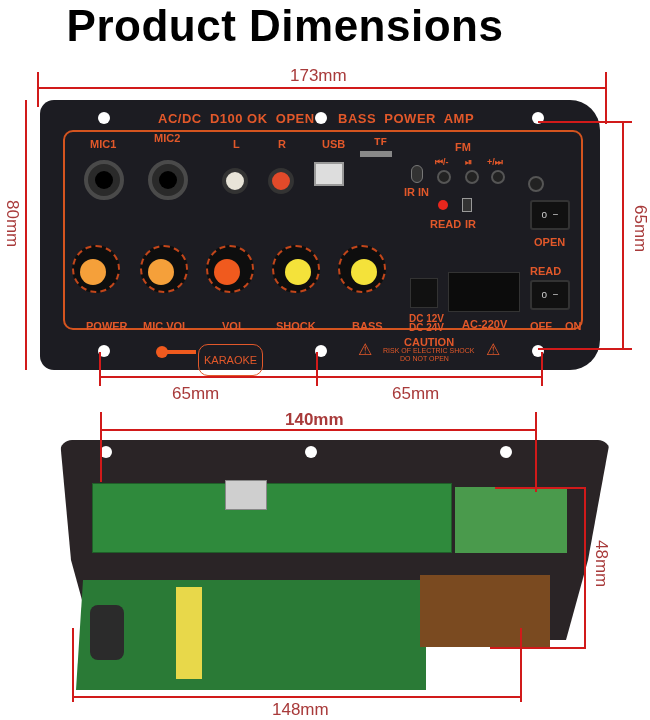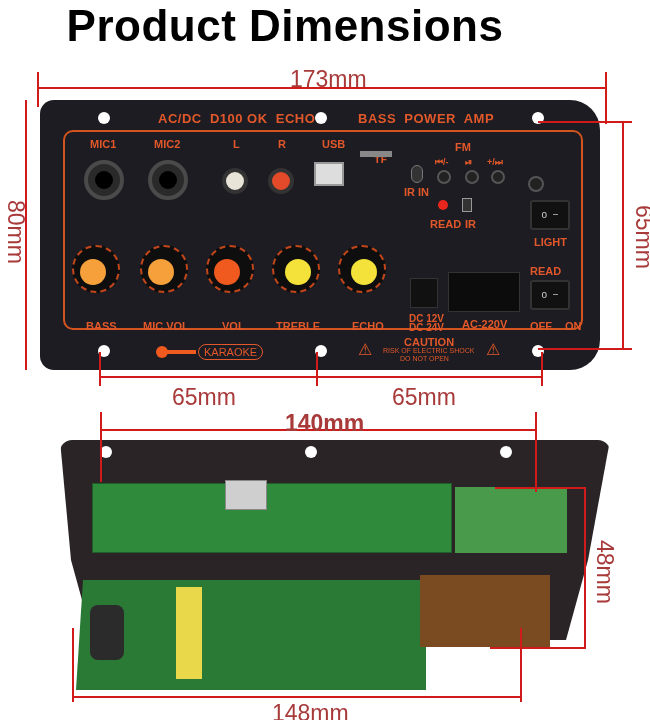--- a/index.html
+++ b/index.html
@@ -1,20 +1,20 @@
 <!DOCTYPE html>
 <html><head>
 <meta charset="utf-8">
 <style>
   * { box-sizing: border-box; margin: 0; padding: 0; }
   body { width: 650px; height: 720px; background: #ffffff; position: relative; overflow: hidden; font-family: "Liberation Sans", sans-serif; }
   .abs { position: absolute; }
   .title { left: 0; top: 0; width: 570px; text-align: center; font-size: 44px; font-weight: bold; color: #000; letter-spacing: 0.5px; line-height: 52px; }
   .dimline { background: #d11a1a; position: absolute; }
-  .dimtext { position: absolute; color: #a83a3a; font-size: 23px; font-family: "Liberation Sans", sans-serif; }
+  .dimtext { position: absolute; color: #a83a3a; font-size: 17px; font-family: "Liberation Sans", sans-serif; }
   .vtext { writing-mode: vertical-rl; }
   .panel { left: 40px; top: 100px; width: 560px; height: 270px; background: #1c1c22; border-radius: 14px 30px 30px 14px; }
   .inner { left: 63px; top: 130px; width: 520px; height: 200px; border: 2px solid #d4541f; border-radius: 10px; }
   .olabel { position: absolute; color: #e2582a; font-weight: bold; font-size: 11px; white-space: nowrap; }
   .hdr { position: absolute; color: #e2582a; font-weight: bold; font-size: 13px; letter-spacing: 0.5px; }
   .hole { position: absolute; width: 12px; height: 12px; border-radius: 50%; background: #ffffff; }
   .jack { position: absolute; width: 40px; height: 40px; border-radius: 50%; background: #2a2a2a; border: 4px solid #4a4a4a; }
   .jack::after { content: ""; position: absolute; left: 7px; top: 7px; width: 18px; height: 18px; border-radius: 50%; background: #000; }
   .rca { position: absolute; width: 26px; height: 26px; border-radius: 50%; border: 4px solid #333; }
   .knob { position: absolute; width: 48px; height: 48px; border-radius: 50%; background: #0e0e0e; border: 2px dashed #c3461a; }
@@ -40,29 +40,29 @@
 <div class="abs panel"></div>
 <div class="abs inner"></div>
 
 <div class="hole" style="left:98px;top:112px;"></div>
 <div class="hole" style="left:315px;top:112px;"></div>
 <div class="hole" style="left:532px;top:112px;"></div>
 <div class="hole" style="left:98px;top:345px;"></div>
 <div class="hole" style="left:315px;top:345px;"></div>
 <div class="hole" style="left:532px;top:345px;"></div>
 
-<div class="hdr" style="left:158px;top:111px;white-space:pre;">AC/DC  D100 OK  ECHO</div>
-<div class="hdr" style="left:358px;top:111px;white-space:pre;">BASS  POWER  AMP</div>
+<div class="hdr" style="left:158px;top:111px;white-space:pre;">AC/DC  D100 OK  OPEN</div>
+<div class="hdr" style="left:338px;top:111px;white-space:pre;">BASS  POWER  AMP</div>
 
 <div class="olabel" style="left:90px;top:138px;">MIC1</div>
-<div class="olabel" style="left:154px;top:138px;">MIC2</div>
+<div class="olabel" style="left:154px;top:132px;">MIC2</div>
 <div class="olabel" style="left:233px;top:138px;">L</div>
 <div class="olabel" style="left:278px;top:138px;">R</div>
 <div class="olabel" style="left:322px;top:138px;">USB</div>
-<div class="olabel" style="left:374px;top:154px;font-family:Liberation Mono, monospace;">TF</div>
+<div class="olabel" style="left:374px;top:136px;font-family:Liberation Mono, monospace;">TF</div>
 <div class="olabel" style="left:455px;top:141px;">FM</div>
 
 <div class="jack" style="left:84px;top:160px;"></div>
 <div class="jack" style="left:148px;top:160px;"></div>
 <div class="rca" style="left:222px;top:168px;background:#e8e4d8;"></div>
 <div class="rca" style="left:268px;top:168px;background:#e24a2a;"></div>
 <div class="abs" style="left:314px;top:162px;width:30px;height:24px;background:#ddd;border:2px solid #999;"></div>
 <div class="abs" style="left:360px;top:151px;width:32px;height:6px;background:#888;"></div>
 
 <div class="olabel" style="left:435px;top:157px;font-size:9px;">⏮/-</div>
@@ -73,58 +73,58 @@
 <div class="smallbtn" style="left:491px;top:170px;"></div>
 <div class="abs" style="left:411px;top:165px;width:12px;height:18px;border-radius:6px;background:#333;border:1px solid #777;"></div>
 <div class="olabel" style="left:404px;top:186px;">IR IN</div>
 <div class="abs" style="left:438px;top:200px;width:10px;height:10px;border-radius:50%;background:#e8261d;"></div>
 <div class="abs" style="left:462px;top:198px;width:10px;height:14px;background:#333;border:1px solid #999;"></div>
 <div class="olabel" style="left:430px;top:218px;">READ</div>
 <div class="olabel" style="left:465px;top:218px;">IR</div>
 
 <div class="abs" style="left:528px;top:176px;width:16px;height:16px;border-radius:50%;background:#222;border:2px solid #555;"></div>
 <div class="switch" style="left:530px;top:200px;white-space:pre;">o  −</div>
-<div class="olabel" style="left:534px;top:236px;">LIGHT</div>
+<div class="olabel" style="left:534px;top:236px;">OPEN</div>
 
 <div class="knob" style="left:72px;top:245px;">
     <div class="cap" style="background:#f5a03a;"></div>
   </div>
 <div class="knob" style="left:140px;top:245px;">
     <div class="cap" style="background:#f5a03a;"></div>
   </div>
 <div class="knob" style="left:206px;top:245px;">
     <div class="cap" style="background:#f05a1e;"></div>
   </div>
 <div class="knob" style="left:272px;top:245px;">
     <div class="cap" style="background:#f4e23a;left:11px;"></div>
   </div>
 <div class="knob" style="left:338px;top:245px;">
     <div class="cap" style="background:#f4e23a;left:11px;"></div>
   </div>
 
-<div class="olabel" style="left:86px;top:320px;">BASS</div>
+<div class="olabel" style="left:86px;top:320px;">POWER</div>
 <div class="olabel" style="left:143px;top:320px;">MIC VOL</div>
 <div class="olabel" style="left:222px;top:320px;">VOL</div>
-<div class="olabel" style="left:276px;top:320px;">TREBLE</div>
-<div class="olabel" style="left:352px;top:320px;">ECHO</div>
+<div class="olabel" style="left:276px;top:320px;">SHOCK</div>
+<div class="olabel" style="left:352px;top:320px;">BASS</div>
 
 <div class="abs" style="left:410px;top:278px;width:28px;height:30px;background:#111;border:1px solid #333;"></div>
 <div class="olabel" style="left:409px;top:313px;font-size:10px;">DC 12V</div>
 <div class="olabel" style="left:409px;top:322px;font-size:10px;">DC 24V</div>
 <div class="abs" style="left:448px;top:272px;width:72px;height:40px;background:#0c0c0c;border:1px solid #333;"></div>
 <div class="olabel" style="left:462px;top:318px;">AC-220V</div>
 
 <div class="olabel" style="left:530px;top:265px;">READ</div>
 <div class="switch" style="left:530px;top:280px;white-space:pre;">o  −</div>
 <div class="olabel" style="left:530px;top:320px;">OFF</div>
 <div class="olabel" style="left:565px;top:320px;">ON</div>
 
 <div class="abs" style="left:156px;top:346px;width:12px;height:12px;border-radius:50%;background:#f05a1e;"></div>
 <div class="abs" style="left:166px;top:350px;width:30px;height:4px;background:#f05a1e;"></div>
-<div class="olabel" style="left:198px;top:344px;border:1px solid #e2582a;border-radius:10px;padding:1px 5px;font-weight:normal;">KARAOKE</div>
+<div class="olabel" style="left:198px;top:344px;border:1px solid #e2582a;border-radius:10px;padding:9px 5px;font-weight:normal;">KARAOKE</div>
 
 <div class="abs" style="left:358px;top:340px;color:#e2582a;font-size:16px;">⚠</div>
 <div class="olabel" style="left:404px;top:336px;font-weight:bold;">CAUTION</div>
 <div class="olabel" style="left:383px;top:347px;font-size:7px;font-weight:normal;">RISK OF ELECTRIC SHOCK</div>
 <div class="olabel" style="left:400px;top:355px;font-size:7px;font-weight:normal;">DO NOT OPEN</div>
 <div class="abs" style="left:486px;top:340px;color:#e2582a;font-size:16px;">⚠</div>
 
 <div class="dimline" style="left:25px;top:100px;width:2px;height:270px;"></div>
 <div class="dimtext vtext" style="left:2px;top:200px;">80mm</div>
 

